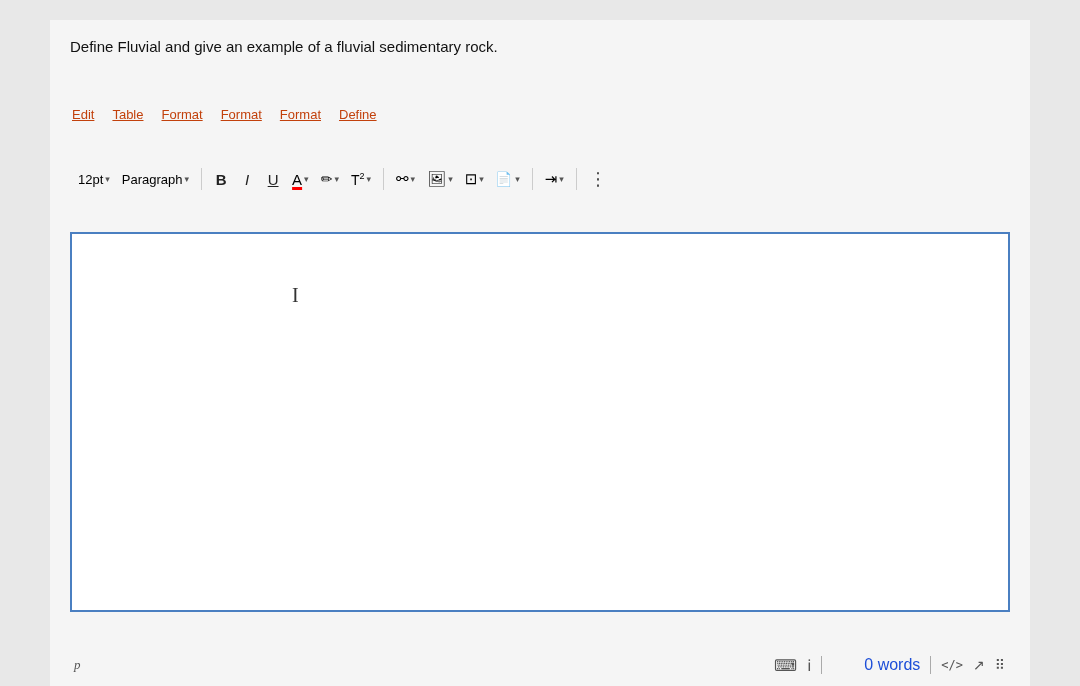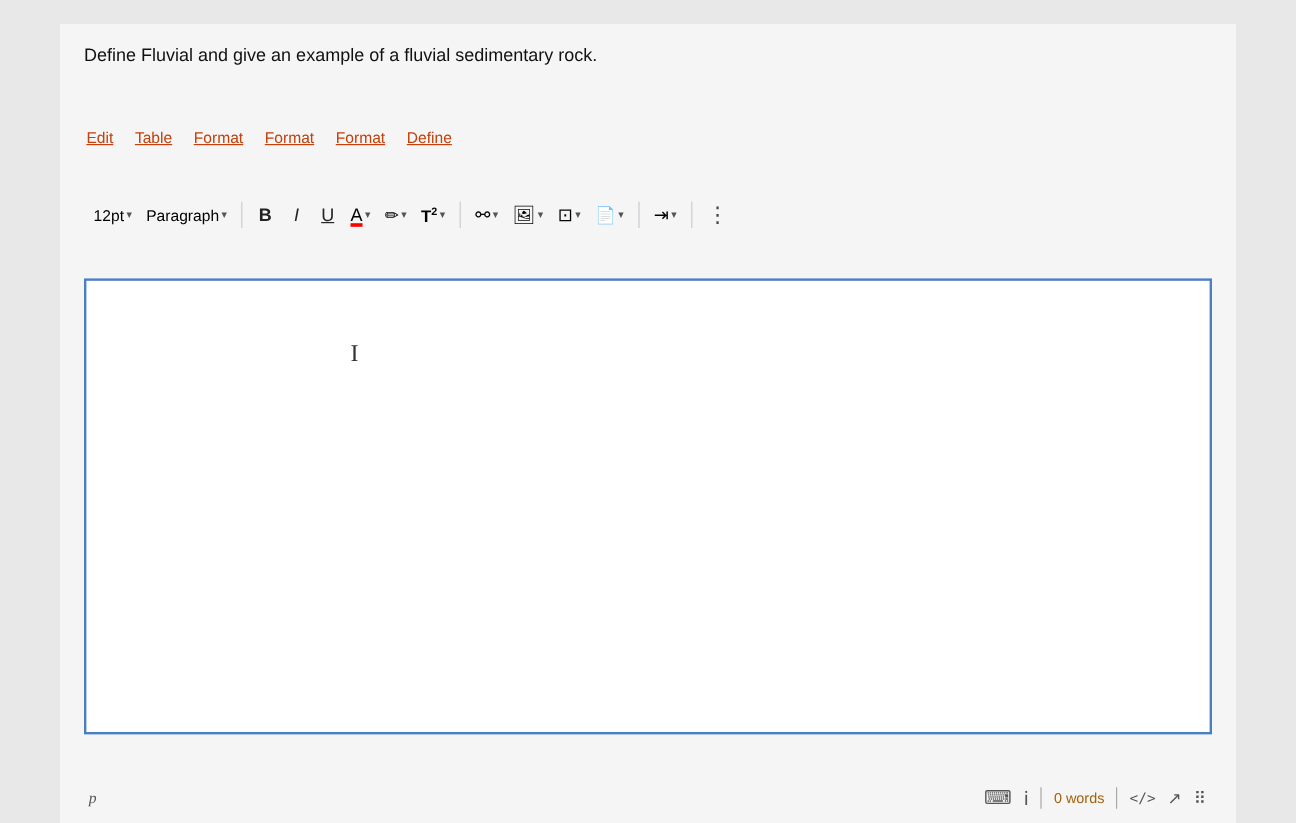--- a/index.html
+++ b/index.html
@@ -139,22 +139,23 @@
       font-size: 16px;
       color: #555;
       cursor: pointer;
     }
     .status-divider {
       width: 1px;
       height: 18px;
       background: #aaa;
     }
     .status-words {
-      font-size: 12px;
-      color: #a16207;
+      font-size: 16px;
+      color: #1d4ed8;
+      margin-left: 32px;
     }
     .status-code {
       font-size: 12px;
       color: #555;
       font-family: monospace;
       cursor: pointer;
     }
     .status-expand {
       font-size: 14px;
       color: #555;
@@ -221,21 +222,21 @@
       <span style="text-decoration: underline; text-decoration-color: red; font-size:15px; text-decoration-thickness:3px;">A</span>
       <span class="chevron">▾</span>
     </div>
 
     <div class="toolbar-icon-btn">
       <span style="font-size:14px;">✏</span>
       <span class="chevron">▾</span>
     </div>
 
     <div class="toolbar-icon-btn">
-      <span style="font-size:14px;font-weight:bold;">T<sup style="font-size:9px;">2</sup></span>
+      <span style="font-size:14px;">T<sup style="font-size:9px;">2</sup></span>
       <span class="chevron">▾</span>
     </div>
 
     <div class="toolbar-divider"></div>
 
     <div class="toolbar-icon-btn">
       <span style="font-size:15px;">⚯</span>
       <span class="chevron">▾</span>
     </div>
 

